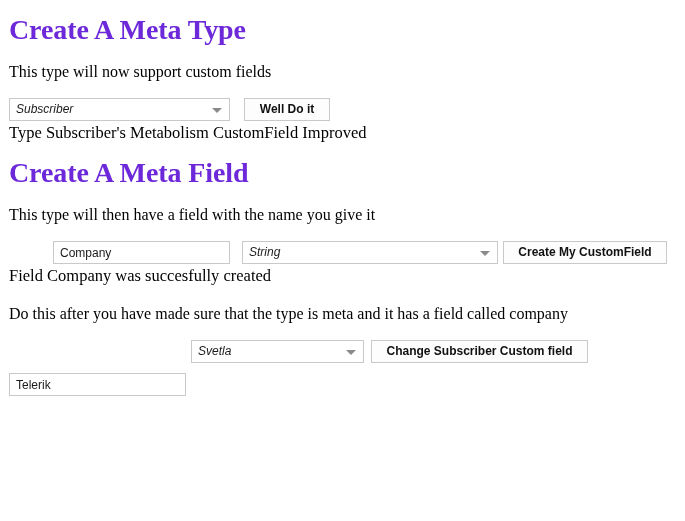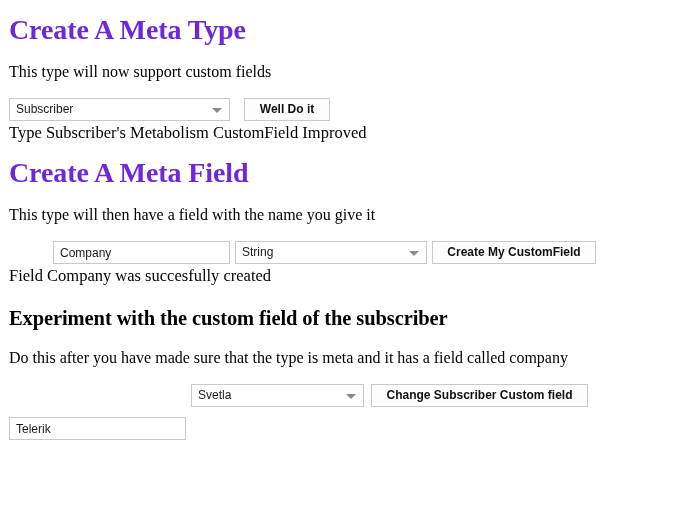--- a/index.html
+++ b/index.html
@@ -71,20 +71,21 @@
     height: 23px;
     line-height: 21px;
     padding: 0 6px;
     white-space: nowrap;
     overflow: hidden;
   }
   .select-ctl {
     position: relative;
     padding-right: 22px;
     display: block;
+    font-style: italic;
   }
   .select-ctl .caret {
     position: absolute;
     right: 7px;
     top: 50%;
     margin-top: -2px;
     width: 0;
     height: 0;
     border-left: 5px solid transparent;
     border-right: 5px solid transparent;
@@ -96,21 +97,21 @@
     padding: 0 12px;
     color: #111;
     font-weight: bold;
   }
 
   
   .sel-type    { width: 221px; }
   .btn-welldo  { width: 86px; margin-left: 14px; }
 
   .inp-company { width: 177px; margin-left: 44px; }
-  .sel-string  { width: 192px; margin-left: 5px; }
+  .sel-string  { width: 256px; margin-left: 12px; }
   .btn-create  { width: 164px; margin-left: 5px; }
 
   .inp-telerik { width: 177px; margin-top: 33px; }
   .sel-svetla  { width: 173px; margin-left: 5px; }
   .btn-change  { width: 217px; margin-left: 7px; }
 </style>
 </head>
 <body>
 
 <div class="page">
@@ -140,21 +141,20 @@
     <div class="ctl select-ctl sel-string">
       <span>String</span>
       <span class="caret"></span>
     </div>
 
     <div class="ctl btn-ctl btn-create">Create My CustomField</div>
   </div>
 
   <p class="result-text">Field Company was succesfully created</p>
 
-  <h3 class="section-title">Experiment with the custom field of the subscriber</h3>
 
   <p class="section-desc">Do this after you have made sure that the type is meta and it has a field called company</p>
 
   <div class="form-row">
     <input class="ctl inp-telerik" type="text" value="Telerik" style="">
 
     <div class="ctl select-ctl sel-svetla">
       <span>Svetla</span>
       <span class="caret"></span>
     </div>

